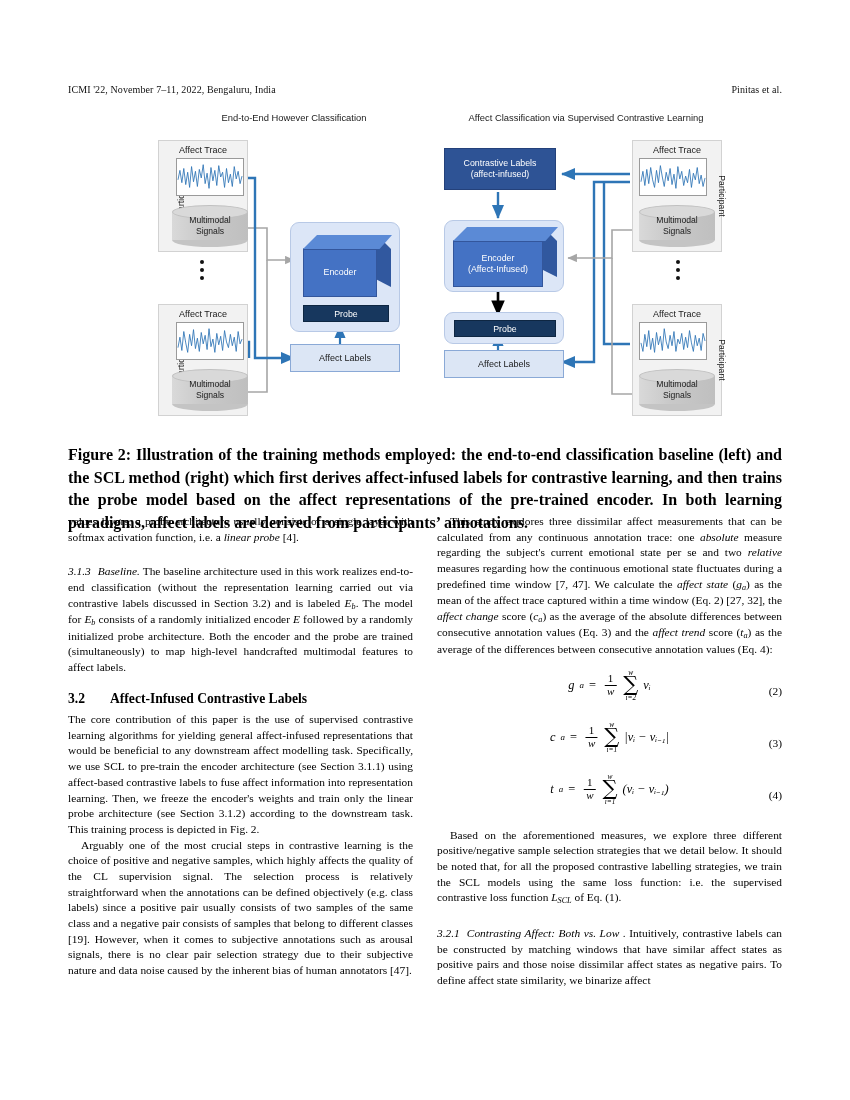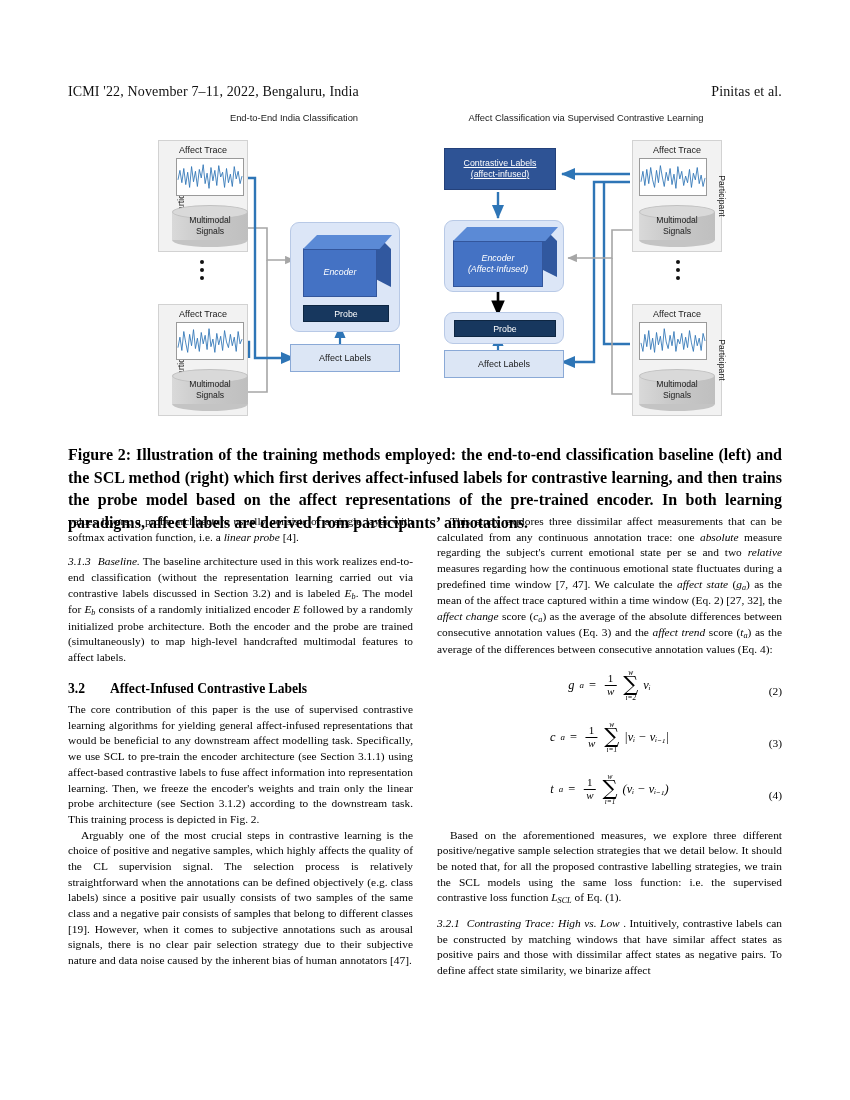--- a/index.html
+++ b/index.html
@@ -23,21 +23,21 @@
   }
 
   
   .runhead {
     position: absolute;
     left: 68px;
     top: 84px;
     width: 714px;
     display: flex;
     justify-content: space-between;
-    font-size: 14px;
+    font-size: 10px;
     letter-spacing: 0.01em;
     color: #111;
   }
 
   
   .figure-area {
     position: absolute;
     left: 68px;
     top: 112px;
     width: 714px;
@@ -168,21 +168,20 @@
   
   .enc-wrap {
     position: absolute;
     background: #DCE6F7;
     border: 1px solid #b8c9e6;
     border-radius: 9px;
     box-sizing: border-box;
   }
   .cube {
     position: absolute;
-    font-style: italic;
   }
   .cube-front {
     position: absolute;
     left: 0; bottom: 0;
     background: #4472C4;
     border: 1px solid #33569c;
     box-sizing: border-box;
   }
   .cube-top {
     position: absolute;
@@ -280,21 +279,21 @@
     font-size: 11.4px;
     line-height: 1.375;
     text-align: justify;
     color: #000;
   }
   .col.left  { left: 68px; }
   .col.right { left: 437px; }
 
   .col p { margin: 0; }
   .col p.indent { text-indent: 13px; }
-  .col p.gap { margin-top: 9px; }
+  .col p.gap { margin-top: 19px; }
 
   h2.sec {
     font-size: 13.6px;
     font-weight: bold;
     margin: 15px 0 5px 0;
     line-height: 1.2;
   }
   h2.sec .num { margin-right: 25px; }
 
   .subsec-head {
@@ -366,21 +365,21 @@
 <div class="page">
 
   <div class="runhead">
     <span>ICMI '22, November 7–11, 2022, Bengaluru, India</span>
     <span>Pinitas et al.</span>
   </div>
 
   <div class="figure-area">
 
     <div class="fig-half left">
-      <div class="fig-title">End-to-End India Classification</div>
+      <div class="fig-title">End-to-End However Classification</div>
 
       <div class="diagram">
 
         <svg class="wires" viewBox="0 0 280 300" preserveAspectRatio="none">
           <defs>
             <marker id="bArrowL" markerWidth="7" markerHeight="7" refX="5.6" refY="2.6" orient="auto">
               <path d="M0,0 L6,2.6 L0,5.2 z" fill="#2E75B6"></path>
             </marker>
             <marker id="gArrowL" markerWidth="7" markerHeight="7" refX="5.6" refY="2.6" orient="auto">
               <path d="M0,0 L6,2.6 L0,5.2 z" fill="#A6A6A6"></path>
@@ -489,21 +488,21 @@
 
           <path d="M198,264 L176,264 L176,128" stroke="#A6A6A6" stroke-width="1.6" fill="none"></path>
 
           <path d="M62,62 L62,88" stroke="#2E75B6" stroke-width="2.4" fill="none" marker-end="url(#bArrowR)"></path>
 
           <path d="M62,162 L62,184" stroke="#000" stroke-width="2.6" fill="none" marker-end="url(#kArrowR)"></path>
 
           <path d="M62,222 L62,204" stroke="#2E75B6" stroke-width="2.2" fill="none" marker-end="url(#bArrowR)"></path>
         </svg>
 
-        <div class="contrastive" style="left:8px; top:18px; width:112px; height:42px;text-decoration:underline;">
+        <div class="contrastive" style="left:8px; top:18px; width:112px; height:42px;">
           <div>
             <div>Contrastive Labels</div>
             <div>(affect-infused)</div>
           </div>
         </div>
 
         <div class="enc-wrap" style="left:8px; top:90px; width:120px; height:72px;">
           <div class="cube" style="left:8px; top:6px; width:104px; height:60px;">
             <div class="cube-side" style="width:14px; height:50px; clip-path: polygon(0 0, 100% 14px, 100% 100%, 0 86%);"></div>
             <div class="cube-top" style="width:104px; height:14px; clip-path: polygon(14px 0, 100% 0, 88% 100%, 0 100%);"></div>
@@ -644,16 +643,16 @@
           </span>
           <span class="term">(vᵢ − vᵢ₋₁)</span>
         </div>
         <div class="eqnum">(4)</div>
       </div>
     </div>
 
 
     <p class="indent"><span>Based on the aforementioned measures, we explore three different positive/negative sample selection strategies that we detail below. It should be noted that, for all the proposed contrastive labelling strategies, we train the SCL models using the same loss function: i.e. the supervised contrastive loss function </span><span class="mi">L</span><span class="sub">SCL</span><span> of Eq. (1).</span></p>
 
-    <p class="gap"><span class="subsec-num">3.2.1</span><span class="subsec-head">Contrasting Trace: High vs. Low</span><span> . Intuitively, contrastive labels can be constructed by matching windows that have similar affect states as positive pairs and those with dissimilar affect states as negative pairs. To define affect state similarity, we binarize affect</span></p>
+    <p class="gap"><span class="subsec-num">3.2.1</span><span class="subsec-head">Contrasting Affect: Both vs. Low</span><span> . Intuitively, contrastive labels can be constructed by matching windows that have similar affect states as positive pairs and those noise dissimilar affect states as negative pairs. To define affect state similarity, we binarize affect</span></p>
   </div>
 
 </div>
 
 </body></html>

